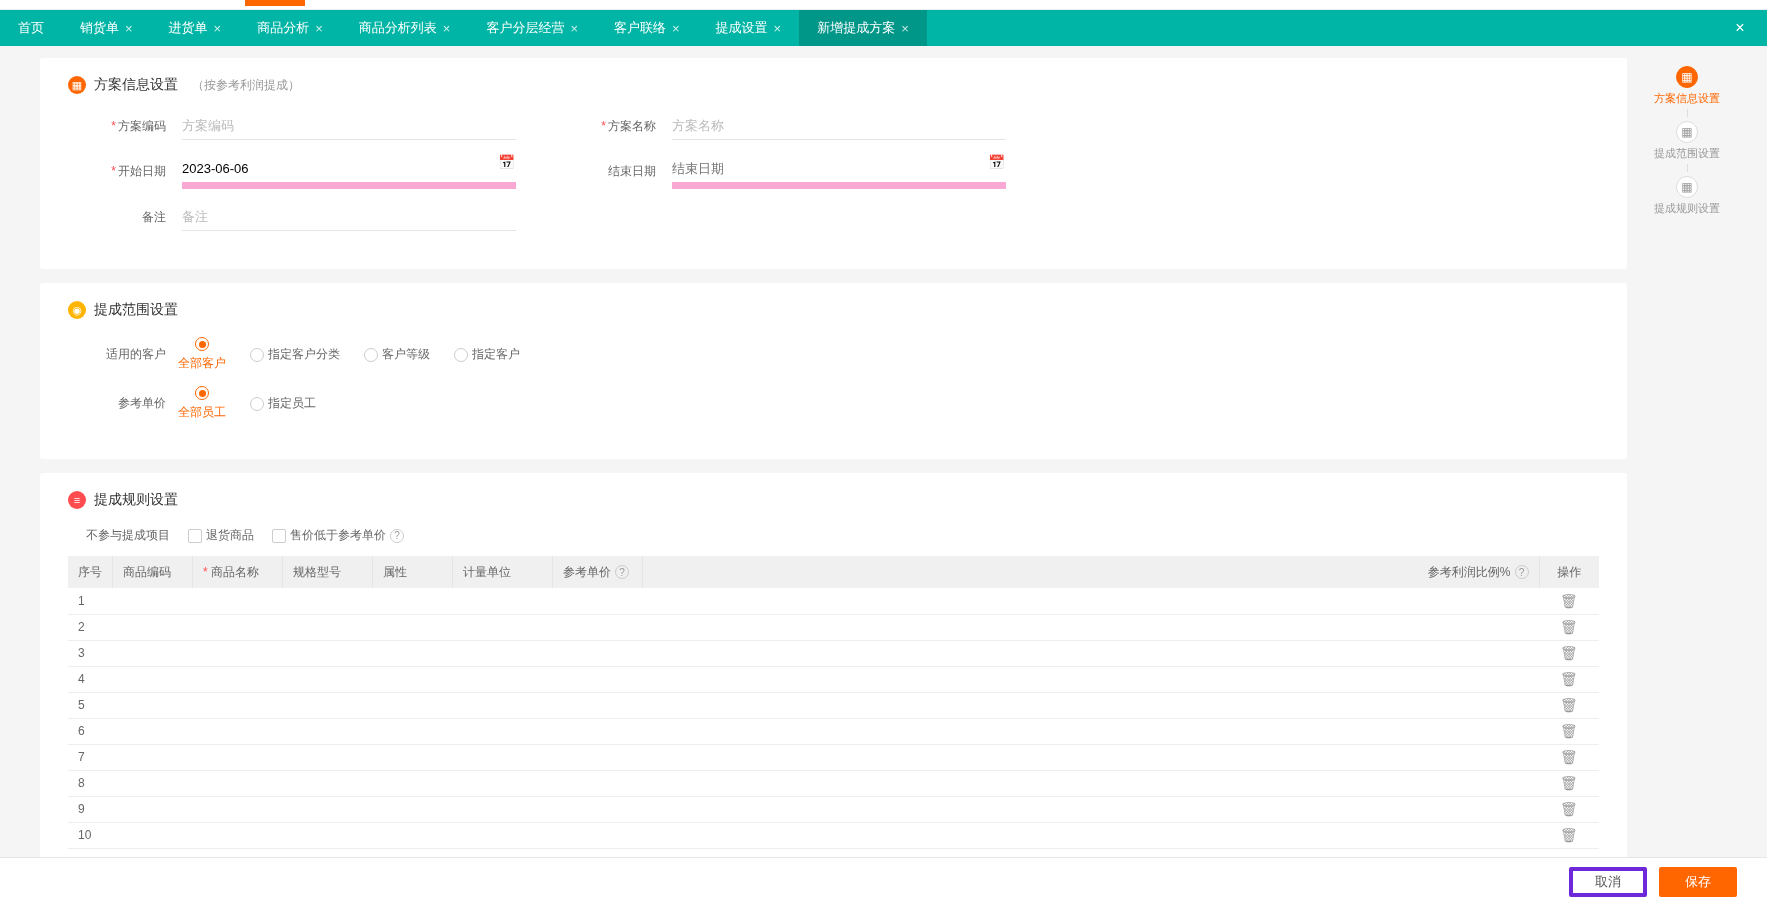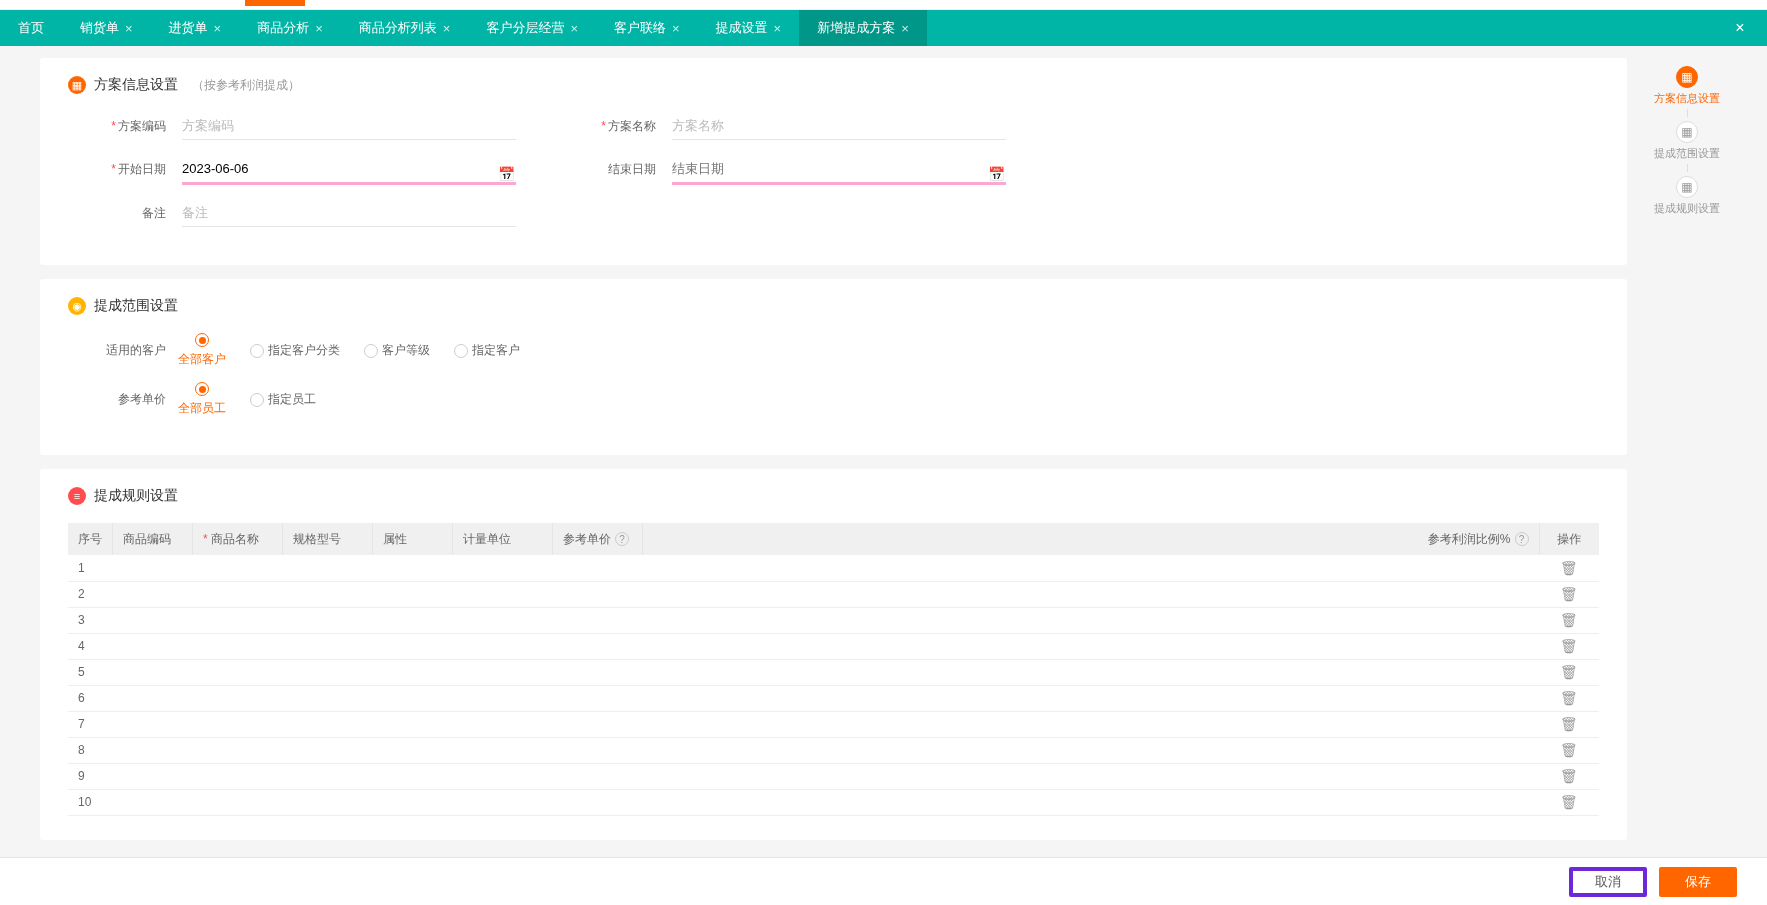--- a/index.html
+++ b/index.html
@@ -26,21 +26,21 @@
 .section-icon.red { background: #ff4d4f; }
 .section-title { font-size: 14px; color: #333; font-weight: 500; }
 .section-sub { font-size: 12px; color: #999; margin-left: 14px; }
 
 .form-row { display: flex; gap: 60px; margin-bottom: 14px; padding-left: 18px; }
 .form-item { display: flex; align-items: center; width: 430px; gap: 8px; }
 .form-label { width: 80px; text-align: right; font-size: 12px; color: #666; margin-right: 8px; white-space: nowrap; }
 .form-label .req { color: #ff4d4f; margin-right: 2px; }
 .form-input { flex: 1; border: none; border-bottom: 1px solid #e5e5e5; height: 28px; font-size: 13px; outline: none; background: transparent; }
 .form-input::placeholder { color: #bbb; }
-.input-wrap { flex: 1; position: relative; display: flex; align-items: flex-end; border-bottom: 3px solid #f9a8d4; }
+.input-wrap { flex: 1; position: relative; display: flex; align-items: flex-start; border-bottom: 7px solid #f9a8d4; }
 .input-wrap input { border: none; flex: 1; height: 28px; font-size: 13px; outline: none; background: transparent; }
 .cal-icon { color: #ff6600; font-size: 14px; margin-left: 4px; }
 
 .radio-row { display: flex; align-items: center; gap: 12px; margin-bottom: 14px; padding-left: 18px; font-size: 12px; }
 .radio-label { width: 80px; text-align: right; color: #666; white-space: nowrap; }
 .radio-item { display: flex; align-items: center; gap: 4px; cursor: pointer; color: #666; }
 .radio-dot { width: 14px; height: 14px; border: 1px solid #ccc; border-radius: 50%; display: inline-flex; align-items: center; justify-content: center; }
 .radio-item.checked .radio-dot { border-color: #ff6600; }
 .radio-item.checked .radio-dot::after { content: ""; width: 7px; height: 7px; background: #ff6600; border-radius: 50%; }
 .radio-item.checked { color: #ff6600; flex-direction: column; }
@@ -177,20 +177,34 @@
             </span>
           </span>
       </div>
     </div>
 
     <div class="card">
       <div class="section-head">
         <span class="section-icon red">≡</span>
         <span class="section-title">提成规则设置</span>
       </div>
+      <div class="check-row">
+        <span>不参与提成项目</span>
+        <span id="exclude-checks" style="display: inline-flex; gap: 18px;">
+            <span class="check-item">
+              <span class="check-box"></span>
+              <span>退货商品</span>
+            </span>
+            <span class="check-item">
+              <span class="check-box"></span>
+              <span>售价低于参考单价</span>
+              <span class="help-icon">?</span>
+            </span>
+          </span>
+      </div>
       <table class="data-table">
         <thead>
             <tr id="thead-row">
               <th style="width: 40px;">序号</th>
               <th style="width: 80px;">商品编码</th>
               <th class="req" style="width: 90px;">商品名称</th>
               <th style="width: 90px;">规格型号</th>
               <th style="width: 80px;">属性</th>
               <th style="width: 100px;">计量单位</th>
               <th style="width: 90px;">参考单价<span class="help-icon" style="margin-left: 4px;">?</span></th>

